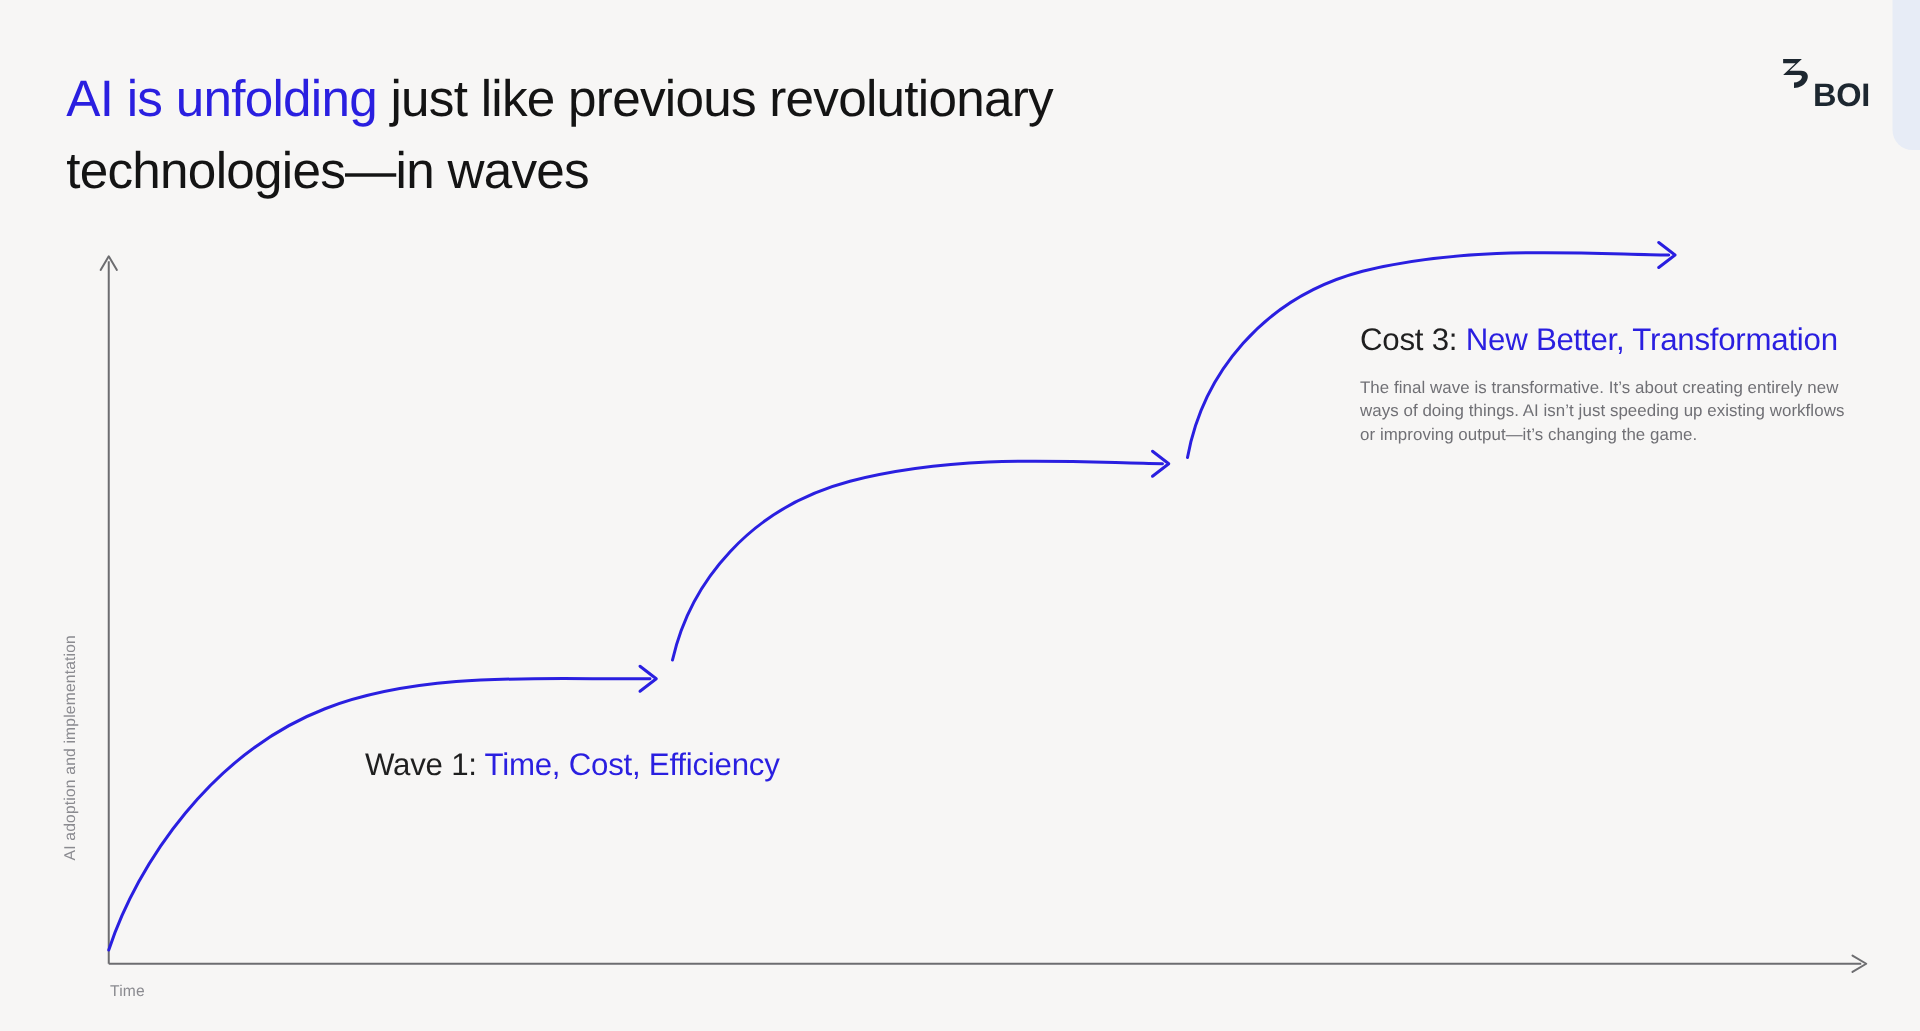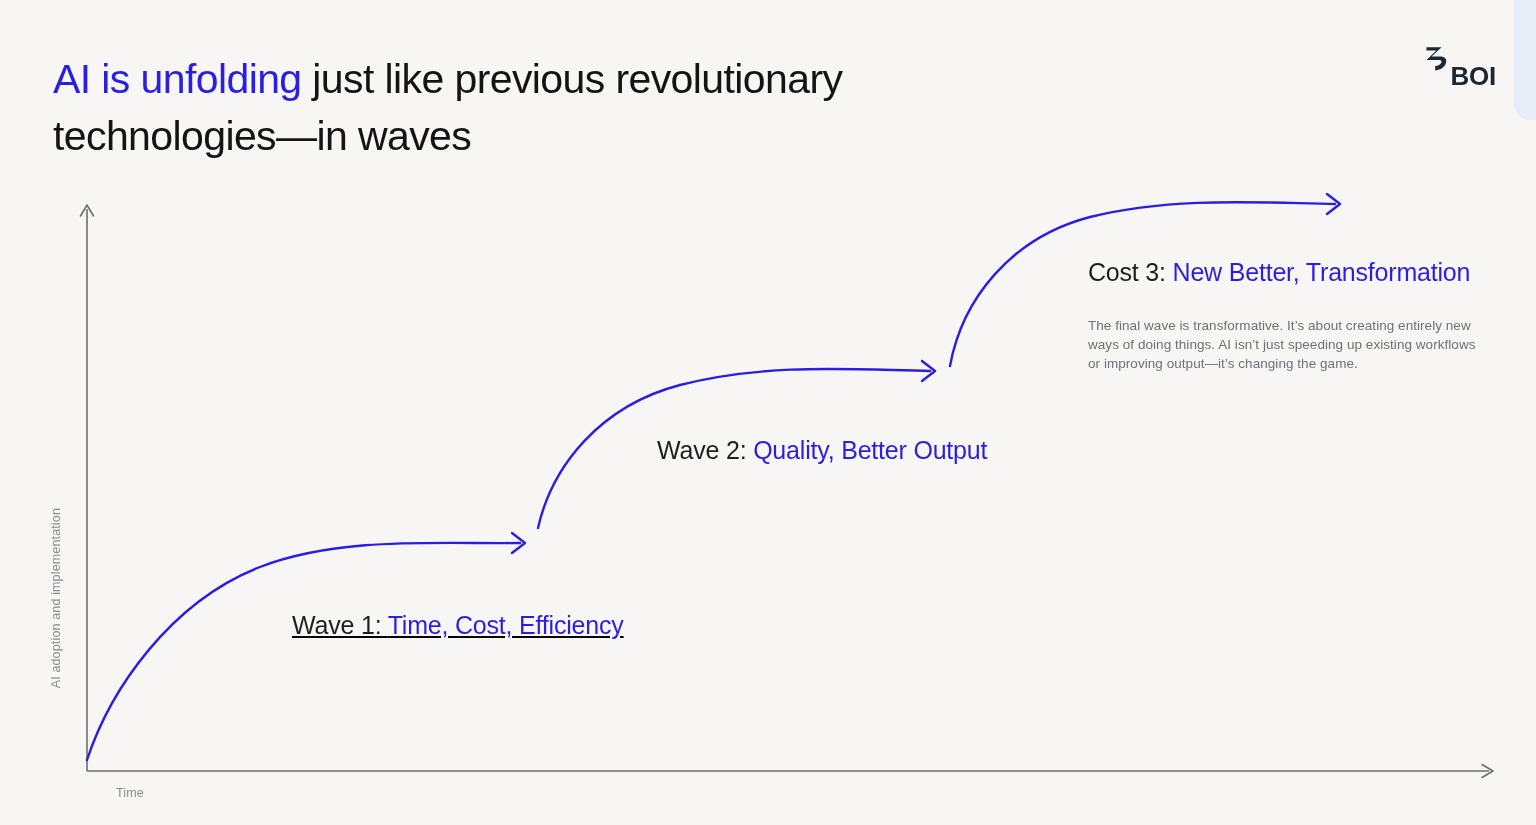--- a/index.html
+++ b/index.html
@@ -84,50 +84,49 @@
     white-space: nowrap;
   }
   .axis-label-x {
     position: absolute;
     left: 88px;
     top: 786px;
     font-size: 12.5px;
     color: #8b8b90;
     letter-spacing: 0.15px;
     white-space: nowrap;
-    margin-left: 28px;
   }
 
   
   .wave {
     position: absolute;
     z-index: 3;
   }
   .wave-title {
     color: #1f1f1f;
     font-weight: 400;
     letter-spacing: -0.2px;
   }
   .wave-title .accent { color: #2a1fe0; }
   .wave-body {
     color: #707075;
     letter-spacing: 0.05px;
   }
 
-  #wave-1 { left: 292px; top: 611px; width: 400px; text-decoration: underline; }
+  #wave-1 { left: 292px; top: 598px; width: 400px; }
   #wave-1 .wave-title { font-size: 25px; line-height: 1.18; }
   #wave-1 .wave-body  { font-size: 13.5px; line-height: 1.42; margin-top: 12px; width: 370px; }
 
   #wave-2 { left: 657px; top: 436px; width: 410px; }
   #wave-2 .wave-title { font-size: 25px; line-height: 1.18; }
   #wave-2 .wave-body  { font-size: 13.5px; line-height: 1.42; margin-top: 12px; width: 396px; }
 
   #wave-3 { left: 1088px; top: 259px; width: 410px; }
   #wave-3 .wave-title { font-size: 25px; line-height: 1.10; }
-  #wave-3 .wave-body  { font-size: 13.5px; line-height: 1.42; margin-top: 29px; width: 400px; }
+  #wave-3 .wave-body  { font-size: 13.5px; line-height: 1.42; margin-top: 13px; width: 400px; }
 </style>
 </head>
 <body>
 
 <div class="edge-panel"></div>
 
 <h1 class="headline"><span class="hl-accent">AI is unfolding</span><span> just like previous revolutionary technologies—in waves</span></h1>
 
 <div class="logo">
   <svg class="logo-mark" width="26" height="28" viewBox="0 0 26 28" aria-hidden="true">
@@ -166,19 +165,18 @@
 </svg>
 
 <div class="axis-label-y">AI adoption and implementation</div>
 <div class="axis-label-x">Time</div>
 
 <div class="wave" id="wave-1">
   <div class="wave-title"><span>Wave 1: </span><span class="accent">Time, Cost, Efficiency</span></div>
 </div>
 
 <div class="wave" id="wave-2">
-  <div class="wave-title"><span>Wave 2: </span><span class="accent">Quality, Better Output</span></div>
 </div>
 
 <div class="wave" id="wave-3">
   <div class="wave-title"><span>Cost 3: </span><span class="accent">New Better, Transformation</span></div>
   <div class="wave-body">The final wave is transformative. It’s about creating entirely new ways of doing things. AI isn’t just speeding up existing workflows or improving output—it’s changing the game.</div>
 </div>
 
 </body></html>

